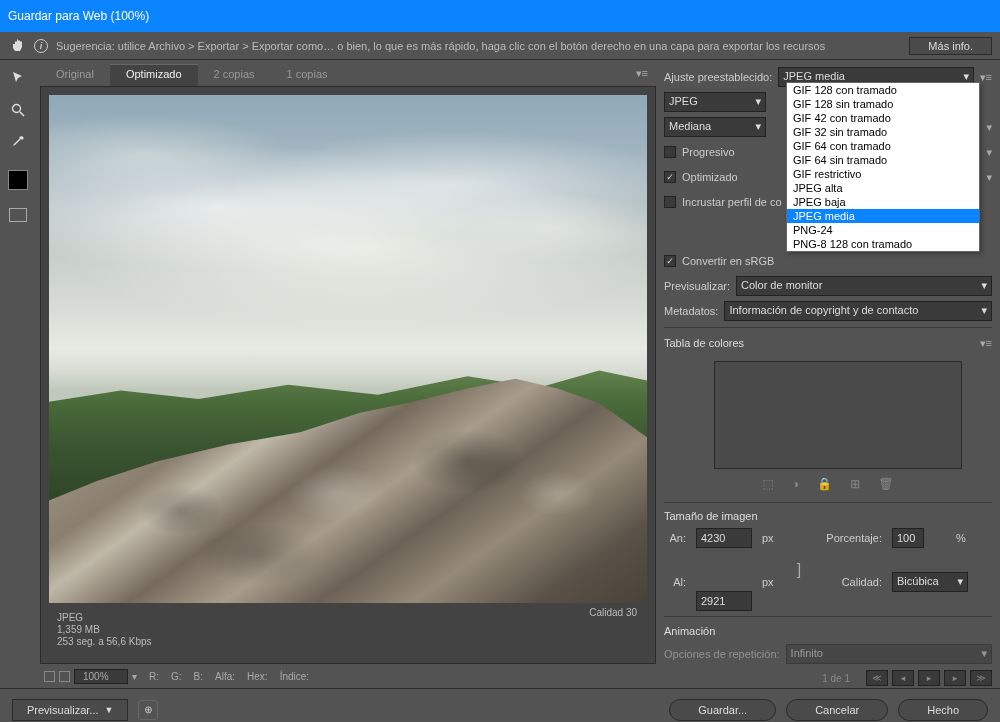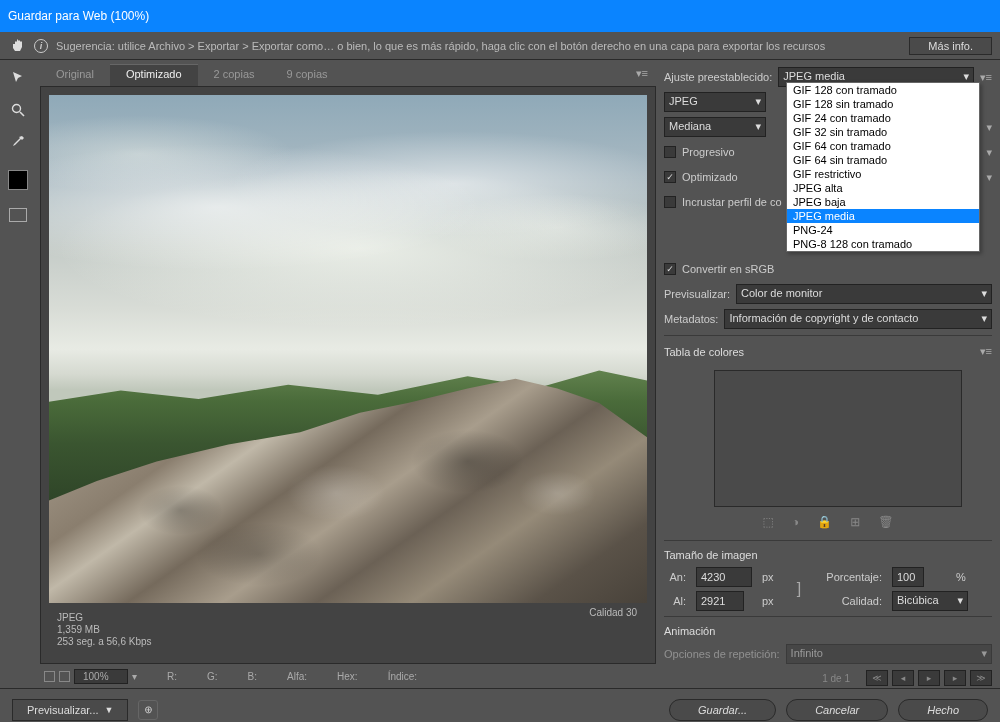--- a/index.html
+++ b/index.html
@@ -43,21 +43,21 @@
 .rock::before { content:""; position:absolute; inset:0; background:
   radial-gradient(ellipse 60px 35px at 22% 62%, rgba(0,0,0,0.25), transparent 70%),
   radial-gradient(ellipse 70px 40px at 48% 55%, rgba(255,255,255,0.2), transparent 70%),
   radial-gradient(ellipse 80px 45px at 70% 42%, rgba(0,0,0,0.28), transparent 70%),
   radial-gradient(ellipse 55px 32px at 85% 55%, rgba(255,255,255,0.18), transparent 70%),
   radial-gradient(ellipse 90px 45px at 35% 80%, rgba(0,0,0,0.2), transparent 70%); }
 
 .canvas-footer { height: 52px; background: #434343; padding: 4px 8px; display: flex; flex-direction: column; justify-content: center; gap: 1px; font-size: 10px; color: #bbb; position: relative; }
 .canvas-footer .quality { position: absolute; right: 10px; top: 4px; }
 
-.bottom-strip { height: 24px; display: flex; align-items: center; gap: 18px; padding: 0 4px; font-size: 10px; color: #aaa; }
+.bottom-strip { height: 24px; display: flex; align-items: center; gap: 0; padding: 0 4px; font-size: 10px; color: #aaa; }
 .bottom-strip .zoom { display: flex; align-items: center; gap: 4px; }
 .bottom-strip .zoom-val { background: #3a3a3a; border: 1px solid #222; padding: 1px 8px; width: 54px; }
 .bottom-strip .readout { margin-left: 12px; }
 .bottom-strip .sq { width: 11px; height: 11px; border: 1px solid #888; }
 
 .right-panel { width: 338px; background: #535353; padding: 6px 8px 0 2px; display: flex; flex-direction: column; gap: 3px; overflow: hidden; position: relative; }
 .row { display: flex; align-items: center; gap: 6px; min-height: 22px; }
 .row label { color: #ccc; font-size: 11px; }
 .sel { background: #3a3a3a; border: 1px solid #222; color: #ddd; font-size: 11px; padding: 2px 4px; height: 20px; }
 .sel.wide { flex: 1; }
@@ -80,21 +80,21 @@
 .anim-nav .nbtn { width: 22px; height: 16px; background: #3a3a3a; border: 1px solid #222; display: flex; align-items: center; justify-content: center; font-size: 9px; color: #888; }
 .anim-count { color: #888; font-size: 10px; margin-right: 12px; align-self: center; }
 
 .dropdown-open { position: absolute; top: 22px; left: 124px; width: 194px; background: #fff; color: #000; border: 1px solid #666; z-index: 50; font-size: 11px; box-shadow: 2px 2px 4px rgba(0,0,0,0.3); }
 .dropdown-open .opt { padding: 1px 6px; cursor: pointer; white-space: nowrap; }
 .dropdown-open .opt.sel-opt { background: #0a84ff; color: #fff; }
 
 .footer { height: 42px; background: #535353; border-top: 1px solid #2a2a2a; display: flex; align-items: center; padding: 0 12px; gap: 10px; }
 .footer .prev-btn { background: #4a4a4a; border: 1px solid #2a2a2a; color: #ddd; padding: 4px 14px; font-size: 11px; cursor: pointer; display: flex; align-items: center; gap: 6px; }
 .footer .spacer { flex: 1; }
-.footer .pill { background: #4a4a4a; border: 1px solid #2a2a2a; border-radius: 12px; color: #ddd; padding: 4px 28px; font-size: 11px; cursor: pointer; font-style: italic; }
+.footer .pill { background: #4a4a4a; border: 1px solid #2a2a2a; border-radius: 12px; color: #ddd; padding: 4px 28px; font-size: 11px; cursor: pointer; }
 
 .swatch-white { background: #fff; border: 1px solid #222; width: 50px; height: 18px; }
 </style>
 </head>
 <body>
 
 <div class="titlebar">
   <span>Guardar para Web (100%)</span>
 </div>
 
@@ -129,21 +129,21 @@
       </span>
     <div class="swatch"></div>
     <div class="slice-tool"></div>
   </div>
 
   <div class="preview-area">
     <div class="tabs">
       <div class="tab">Original</div>
       <div class="tab active">Optimizado</div>
       <div class="tab">2 copias</div>
-      <div class="tab">9 copias</div>
+      <div class="tab">1 copias</div>
       <div class="tabs-menu">▾≡</div>
     </div>
     <div class="canvas-wrap">
       <div class="canvas">
         <div class="sky"></div>
           <div class="clouds"></div>
           <div class="hills"></div>
           <div class="rock"></div>
       </div>
       <div class="canvas-footer">
@@ -172,21 +172,21 @@
   <div class="right-panel">
     <div class="row">
       <label>Ajuste preestablecido:</label>
       <div class="sel wide"><span>JPEG media</span><span style="float:right">▾</span></div>
       <span class="menu-icon">▾≡</span>
     </div>
 
     <div class="dropdown-open">
       <div class="opt">GIF 128 con tramado</div>
       <div class="opt">GIF 128 sin tramado</div>
-      <div class="opt">GIF 24 con tramado</div>
+      <div class="opt">GIF 42 con tramado</div>
       <div class="opt">GIF 32 sin tramado</div>
       <div class="opt">GIF 64 con tramado</div>
       <div class="opt">GIF 64 sin tramado</div>
       <div class="opt">GIF restrictivo</div>
       <div class="opt">JPEG alta</div>
       <div class="opt">JPEG baja</div>
       <div class="opt sel-opt">JPEG media</div>
       <div class="opt">PNG-24</div>
       <div class="opt">PNG-8 128 con tramado</div>
     </div>
@@ -249,21 +249,21 @@
     <div class="img-size-grid">
       <span class="lbl">An:</span>
       <input class="num-input" style="width: 56px;" value="4230">
       <span>px</span>
       <span class="link">]</span>
       <span class="lbl">Porcentaje:</span>
       <input class="num-input" style="width: 32px;" value="100">
       <span>%</span>
 
       <span class="lbl">Al:</span>
-      <input class="num-input" style="width: 48px;" value="2921">
+      <input class="num-input" style="width: 56px; margin-top: 39px;" value="2921">
       <span>px</span>
       <span class="lbl">Calidad:</span>
       <div class="sel" style="width:76px;grid-column:6/8"><span>Bicúbica</span><span style="float:right">▾</span></div>
     </div>
     <div class="panel-sep"></div>
     <span class="section-title">Animación</span>
     <div class="row" style="opacity:0.5">
       <label>Opciones de repetición:</label>
       <div class="sel wide"><span>Infinito</span><span style="float:right">▾</span></div>
     </div>

